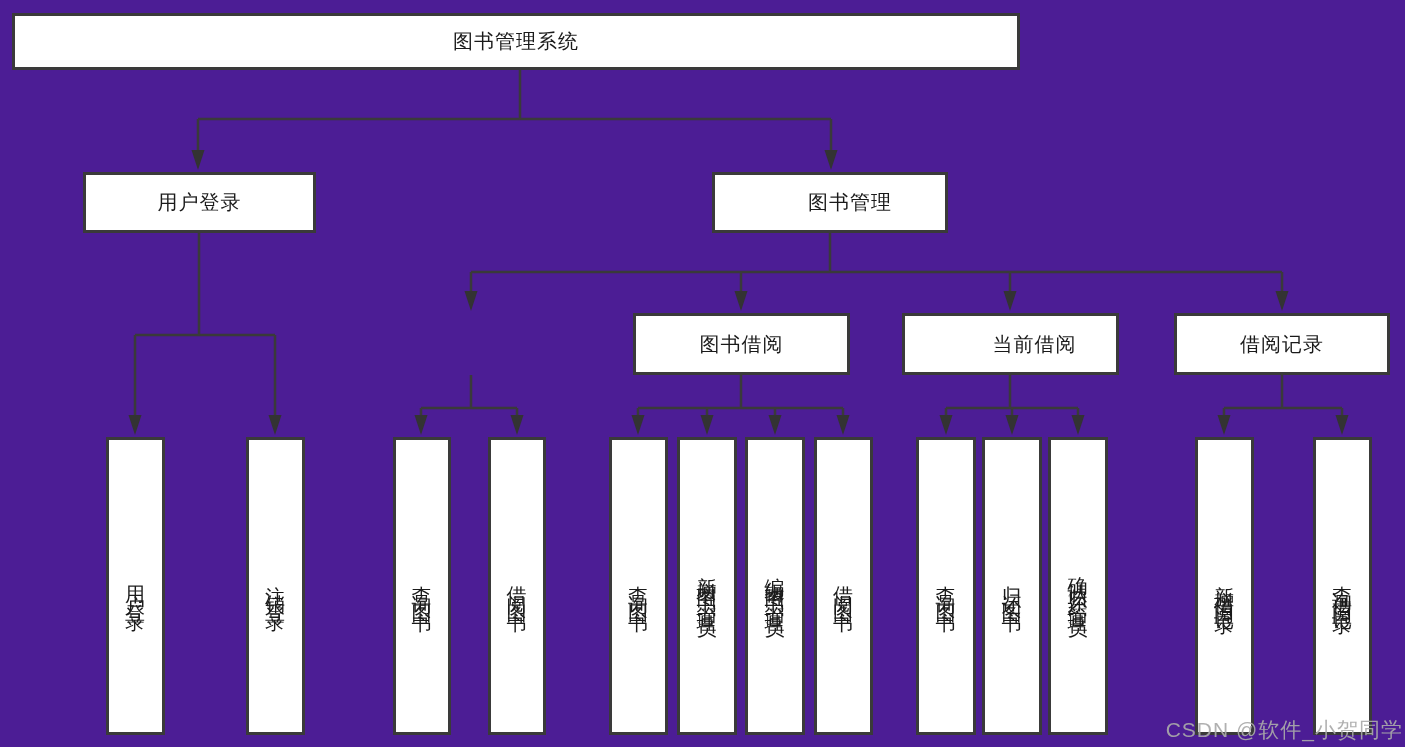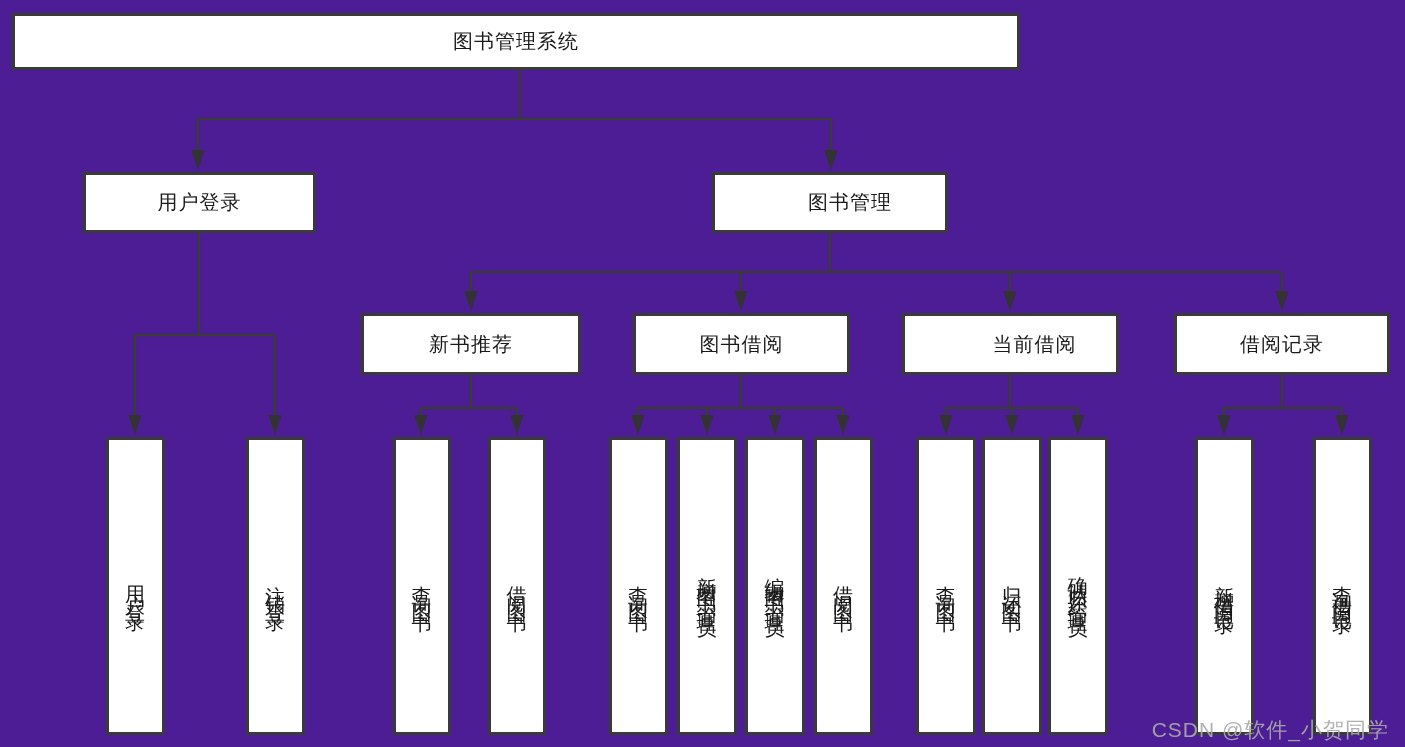--- a/index.html
+++ b/index.html
@@ -37,21 +37,21 @@
   .node.h { letter-spacing: 1px; }
   .node.v {
     writing-mode: vertical-rl;
     letter-spacing: 9px;
     line-height: 1;
     padding-top: 4px;
   }
   .node.v.long { letter-spacing: 6px; }
   .watermark {
     position: absolute;
-    right: 16px;
+    right: 2px;
     bottom: 3px;
     font-size: 21px;
     color: rgba(169,169,169,0.92);
     letter-spacing: 1px;
     z-index: 10;
     white-space: nowrap;
   }
 </style>
 </head>
 <body>
@@ -99,21 +99,20 @@
       <polygon points="1217.5,415 1230.5,415 1224,435"></polygon>
       <polygon points="1335.5,415 1348.5,415 1342,435"></polygon>
     </g>
   </svg>
 
   <div class="node h" style="left:12px; top:13px; width:1008px; height:57px;">图书管理系统</div>
 
   <div class="node h" style="left:83px; top:172px; width:233px; height:61px;">用户登录</div>
   <div class="node h" style="left:712px; top:172px; width:236px; height:61px;padding-left:40px;">图书管理</div>
 
-  <div class="node h" style="left:361px; top:313px; width:220px; height:62px;">新书推荐</div>
   <div class="node h" style="left:633px; top:313px; width:217px; height:62px;font-family:Liberation Serif, serif;">图书借阅</div>
   <div class="node h" style="left:902px; top:313px; width:217px; height:62px;padding-left:48px;">当前借阅</div>
   <div class="node h" style="left:1174px; top:313px; width:216px; height:62px;">借阅记录</div>
 
   <div class="node v" style="left:106px; top:437px; width:59px; height:298px;">用户登录</div>
   <div class="node v" style="left:246px; top:437px; width:59px; height:298px;">注销登录</div>
 
   <div class="node v" style="left:393px; top:437px; width:58px; height:298px;">查询图书</div>
   <div class="node v" style="left:488px; top:437px; width:58px; height:298px;">借阅图书</div>
 

